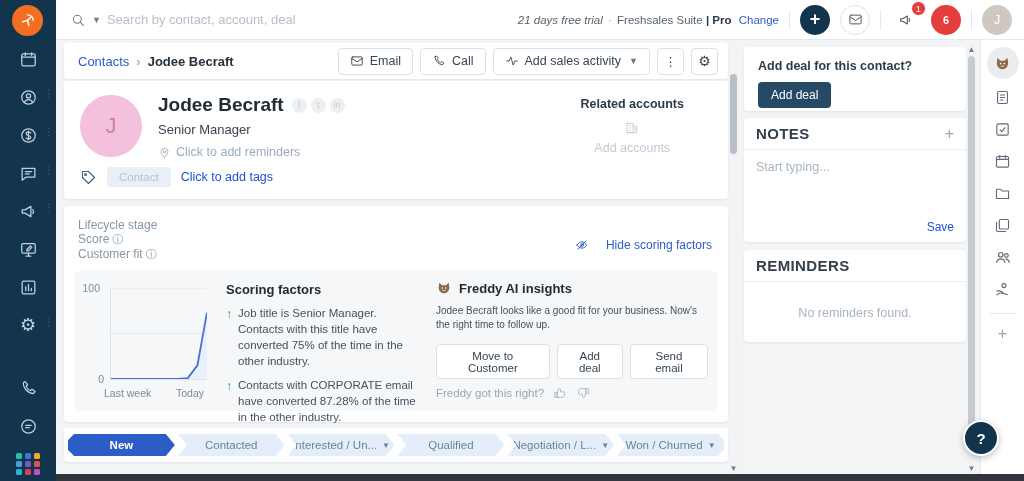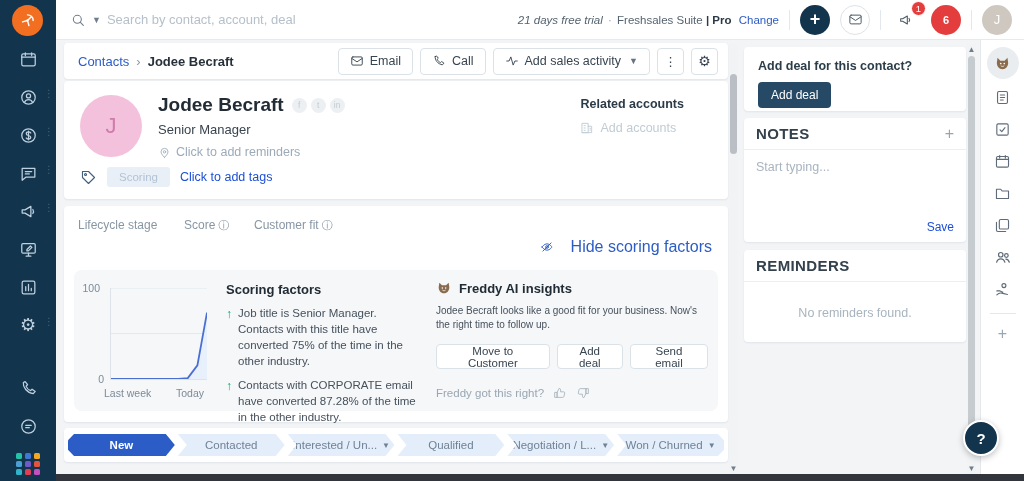--- a/index.html
+++ b/index.html
@@ -62,48 +62,48 @@
   .socials{display:flex;gap:4px;}
   .soc{width:15px;height:15px;border-radius:50%;background:#edf0f3;color:#c3ccd3;font-size:8.5px;display:flex;align-items:center;justify-content:center;cursor:pointer;}
   .c-title{font-size:13px;color:#39444f;margin-top:6px;}
   .c-loc{font-size:12.5px;color:#9cabb9;margin-top:8px;display:flex;align-items:center;gap:5px;cursor:pointer;}
   .c-tags{position:absolute;left:16px;bottom:12px;display:flex;align-items:center;gap:10px;}
   .tag-ic{color:#41607c;}
   .tag-chip{background:#e9eff7;color:#b3c3d4;font-size:11.5px;border-radius:3px;padding:4px 12px;cursor:pointer;}
   .tags-ph{font-size:12.5px;color:#1d4ed8;cursor:pointer;}
   .rel-acc{position:absolute;right:44px;top:16px;text-align:left;}
   .rel-acc .t{font-size:12.5px;font-weight:700;color:#2b3b47;}
-  .rel-acc .a{margin-top:10px;font-size:12.5px;color:#c0cbd4;display:flex;align-items:center;gap:6px;cursor:pointer;}
+  .rel-acc .a{margin-top:10px;font-size:12.5px;color:#c0cbd4;display:flex;align-items:center;gap:6px;cursor:pointer;flex-direction:column;}
 
   
   .score-card{left:64px;top:206px;width:664px;height:216px;padding:12px 14px;}
-  .s-labels{display:flex;font-size:12px;color:#8796a4;}
+  .s-labels{display:flex;font-size:12px;color:#8796a4;flex-direction:column;}
   .s-labels .l1{width:106px;}
   .s-labels .l2{width:70px;}
   .info{font-size:11px;color:#8796a4;margin-left:3px;}
   .s-vals{display:flex;align-items:center;margin-top:6px;}
   .s-vals .v1{width:106px;font-size:16px;font-weight:700;color:#222c35;cursor:pointer;}
   .s-vals .v1 .cv{font-size:9px;color:#384551;}
   .s-vals .v2{width:70px;font-size:16px;font-weight:700;color:#222c35;}
   .stars{font-size:14px;color:#f9a119;letter-spacing:3px;}
-  .hide-link{position:absolute;right:16px;top:32px;display:flex;align-items:center;gap:17px;font-size:16px;color:#2c5cc5;cursor:pointer;}
+  .hide-link{position:absolute;right:16px;top:32px;display:flex;align-items:center;gap:17px;font-size:12px;color:#2c5cc5;cursor:pointer;}
   .score-panel{position:absolute;left:10px;top:64px;width:644px;height:141px;background:#f5f7f9;border-radius:8px;}
   .ytick{position:absolute;font-size:10.5px;color:#7d8b98;text-align:right;width:22px;}
   .xtick{position:absolute;font-size:10.5px;color:#7d8b98;}
   .spark-wrap{position:absolute;left:36px;top:18px;width:97px;height:92px;border-left:1px solid #dde3e8;border-bottom:1px solid #dde3e8;}
   .spark-wrap svg{width:100%;height:100%;display:block;}
   .sf-title{position:absolute;left:152px;top:12px;font-size:13px;font-weight:700;color:#222c35;}
   .sf-list{position:absolute;left:152px;top:36px;width:196px;display:flex;flex-direction:column;gap:9px;}
   .sf-item{display:flex;gap:6px;font-size:11.5px;color:#46515c;line-height:1.38;}
   .sf-item .arrow{color:#0ba36a;font-size:12px;}
   .fr{position:absolute;left:362px;top:0;width:272px;height:141px;}
   .fr-title{position:absolute;left:0;top:10px;display:flex;align-items:center;gap:7px;font-size:13px;font-weight:700;color:#222c35;}
   .fr-msg{position:absolute;left:0;top:34px;width:272px;font-size:10px;color:#46515c;line-height:1.4;}
   .fr-btns{position:absolute;left:0;top:74px;display:flex;gap:7px;}
-  .fr-btns .btn{height:25px;font-size:11.5px;padding:0 10px;}
+  .fr-btns .btn{height:35px;font-size:11.5px;padding:0 10px;}
   .fr-feedback{position:absolute;left:0;top:116px;display:flex;align-items:center;gap:9px;font-size:11.5px;color:#9aa7b2;}
   .thumb{color:#aeb8c1;cursor:pointer;}
 
   
   .pipe-card{left:64px;top:428px;width:664px;height:34px;display:flex;align-items:center;padding:0 4px;gap:3px;}
   .stage-seg{flex:1;height:22px;background:#e4eefa;color:#6f8296;font-size:11.5px;display:flex;align-items:center;justify-content:center;gap:5px;cursor:pointer;clip-path:polygon(0 0,calc(100% - 9px) 0,100% 50%,calc(100% - 9px) 100%,0 100%,9px 50%);}
   .stage-seg .cv{font-size:8px;}
   .stage-seg.first{clip-path:polygon(0 28%,6px 0,calc(100% - 9px) 0,100% 50%,calc(100% - 9px) 100%,6px 100%,0 72%);background:#2c5cc5;color:#fff;font-weight:700;}
   .stage-seg.last{clip-path:polygon(0 0,calc(100% - 6px) 0,100% 28%,100% 72%,calc(100% - 6px) 100%,0 100%,9px 50%);}
 
@@ -337,21 +337,21 @@
             <circle cx="12" cy="10.8" r="2.2"></circle>
           </svg>
         <span>Click to add reminders</span>
       </div>
     </div>
     <div class="c-tags">
       <svg class="i tag-ic" width="17" height="17" viewBox="0 0 24 24">
           <path d="M3.5 12V3.5H12l8.5 8.5L12 20.5z"></path>
           <circle cx="7.8" cy="7.8" r="1.4"></circle>
         </svg>
-      <span class="tag-chip">Scoring</span>
+      <span class="tag-chip">Contact</span>
       <span class="tags-ph">Click to add tags</span>
     </div>
     <div class="rel-acc">
       <div class="t">Related accounts</div>
       <div class="a">
         <svg class="i" width="14" height="14" viewBox="0 0 24 24">
             <rect x="4" y="4" width="10" height="16"></rect>
             <path d="M14 9h6v11H3.5M7 8h2M7 12h2M7 16h2M17 12.5h1M17 15.5h1"></path>
           </svg>
         <span>Add accounts</span>

